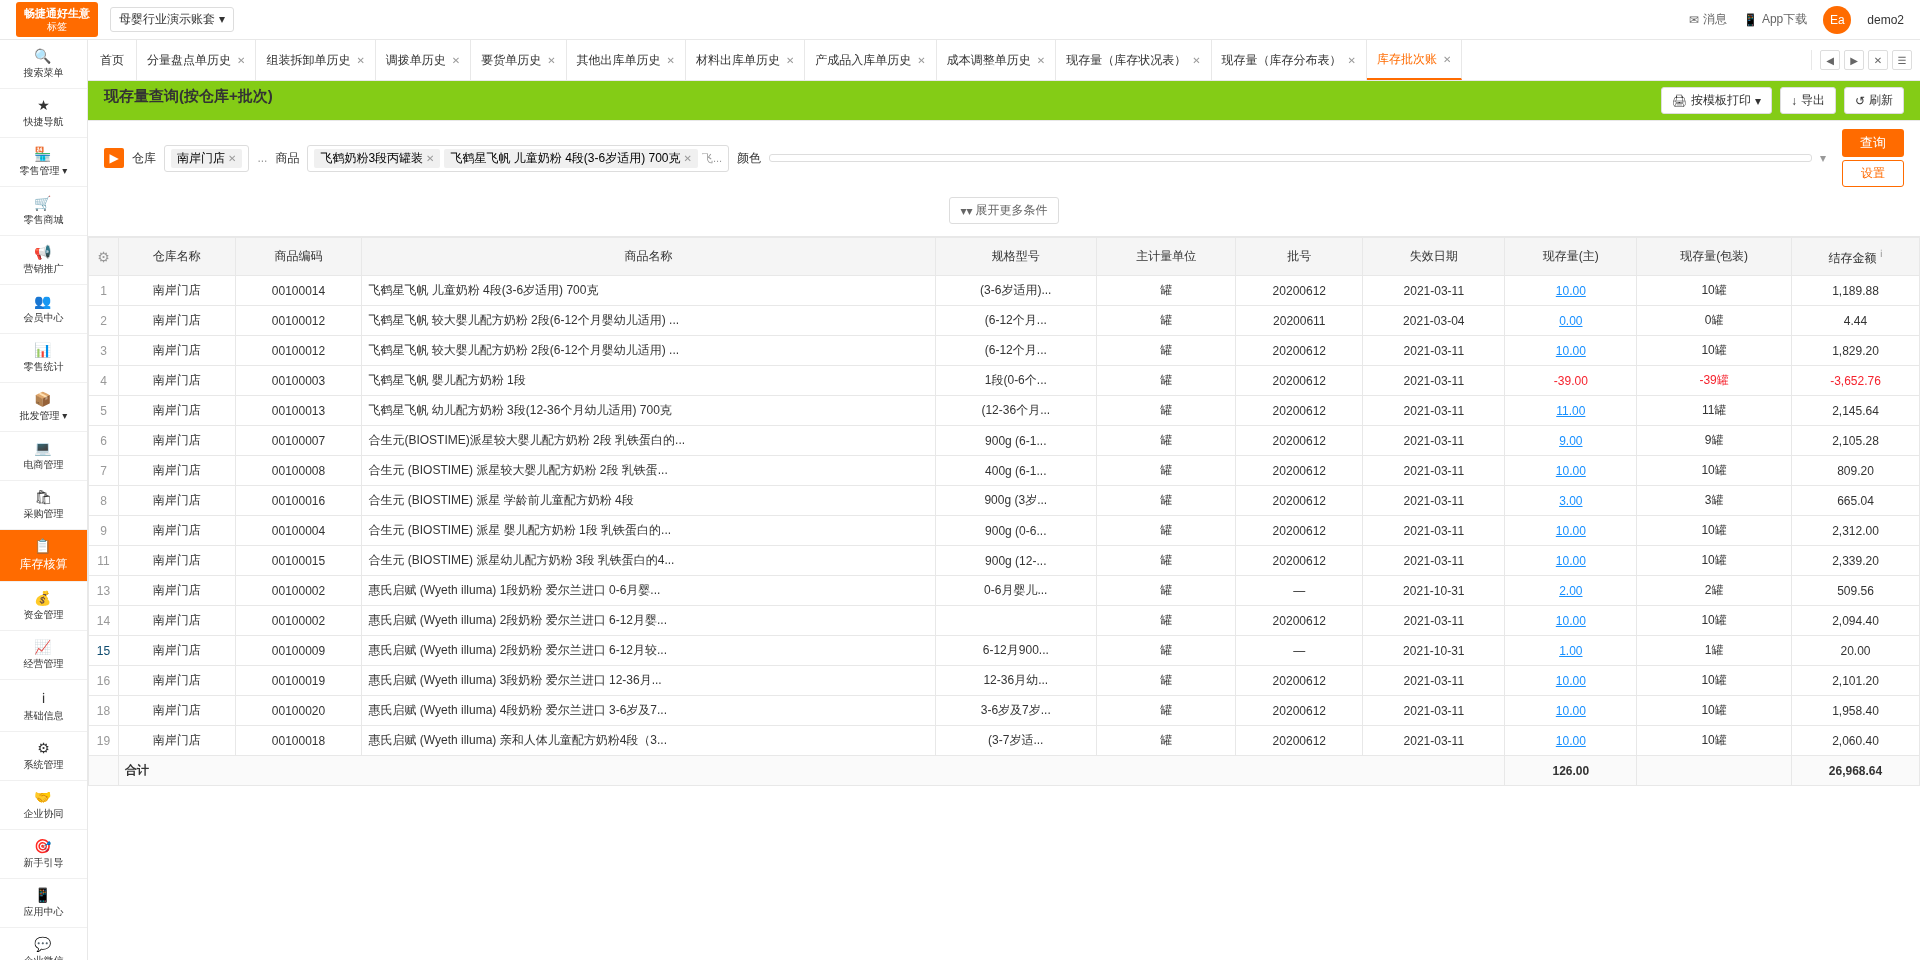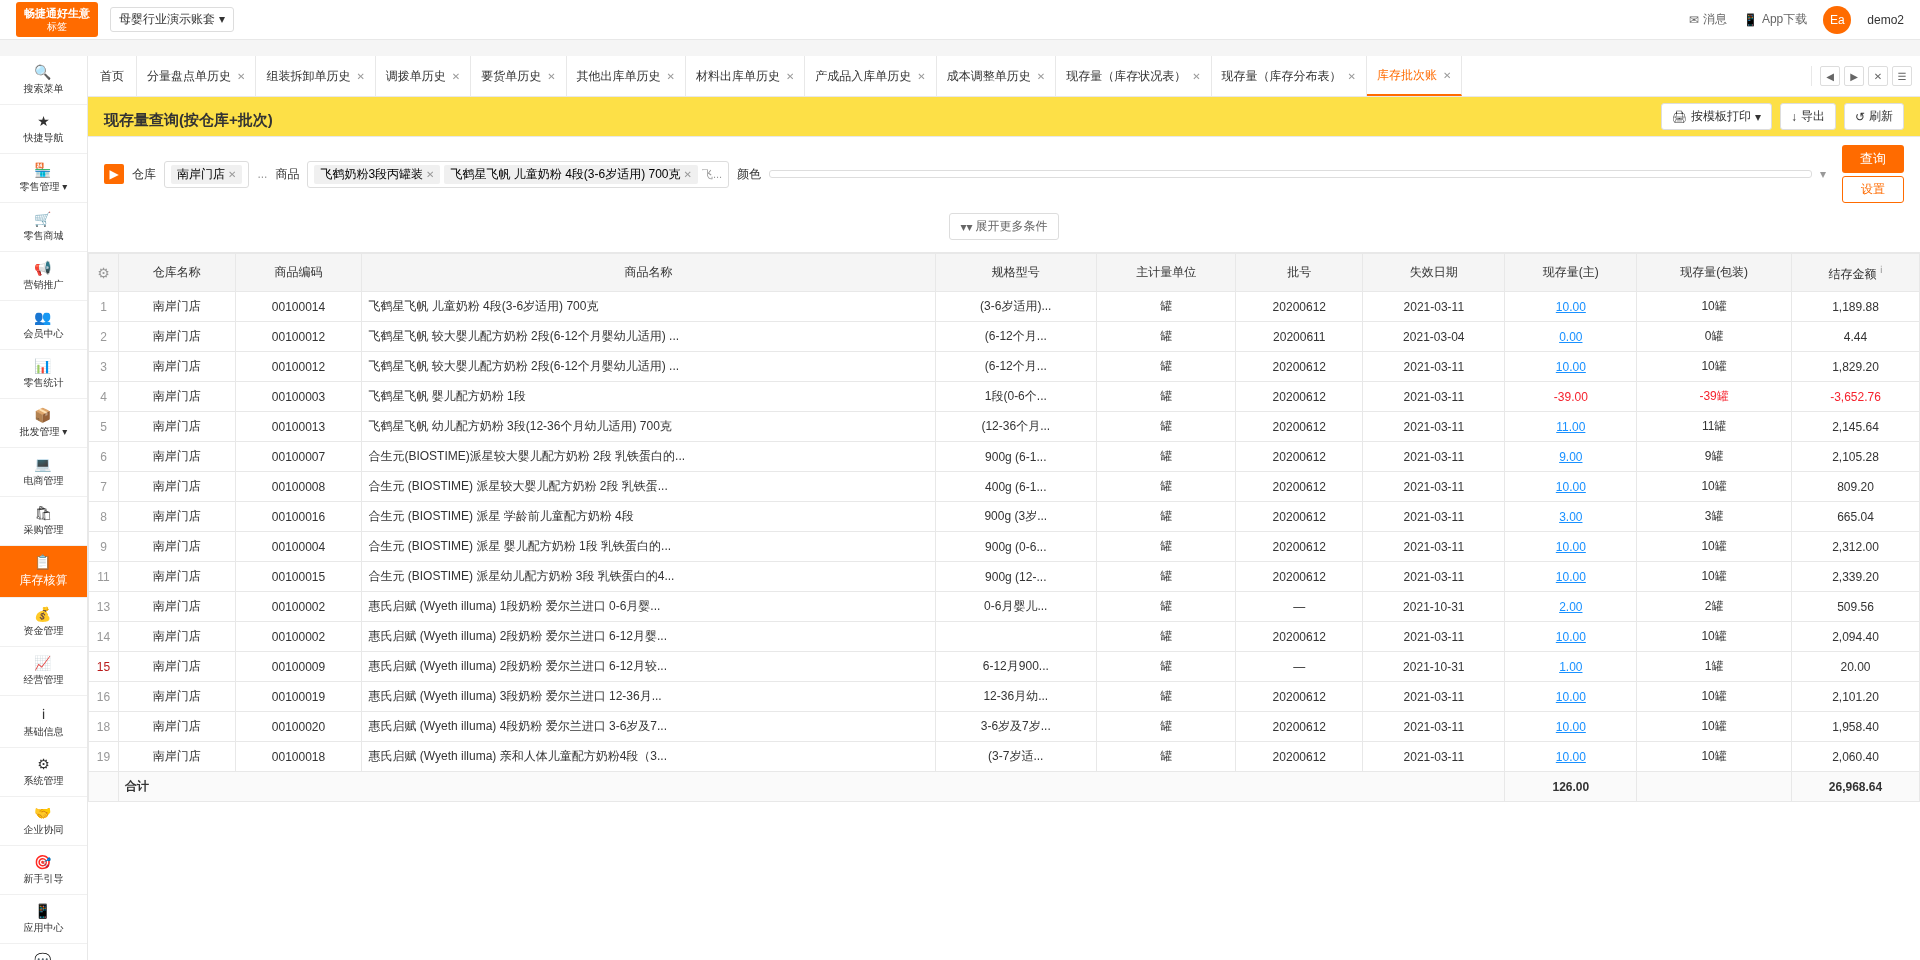--- a/index.html
+++ b/index.html
@@ -14,21 +14,21 @@
     .topnav { background: #fff; border-bottom: 1px solid #e8e8e8; display: flex; align-items: center; min-height: 40px; overflow: hidden; flex-shrink: 0; }
     .topnav-tabs { display: flex; flex: 1; overflow: hidden; align-items: stretch; }
     .topnav-tab { padding: 0 10px; white-space: nowrap; cursor: pointer; color: #333; display: flex; align-items: center; gap: 4px; border-right: 1px solid #e8e8e8; min-height: 40px; font-size: 12px; }
     .topnav-tab.active { color: #ff6b00; border-bottom: 2px solid #ff6b00; }
     .topnav-tab .close-btn { font-size: 10px; color: #999; margin-left: 2px; }
     .topnav-home { padding: 0 12px; color: #333; cursor: pointer; border-right: 1px solid #e8e8e8; display: flex; align-items: center; min-height: 40px; font-size: 12px; }
     .topnav-controls { display: flex; align-items: center; padding: 0 8px; gap: 4px; border-left: 1px solid #e8e8e8; }
     .topnav-btn { width: 20px; height: 20px; border: 1px solid #ddd; background: #fff; cursor: pointer; display: flex; align-items: center; justify-content: center; font-size: 10px; color: #666; border-radius: 2px; }
 
     
-    .header-bar { background: #fde047; padding: 6px 16px; border-bottom: 1px solid #e8e8e8; display: flex; align-items: flex-end; justify-content: space-between; flex-shrink: 0; }
+    .header-bar { background: #84cc16; padding: 6px 16px; border-bottom: 1px solid #e8e8e8; display: flex; align-items: flex-start; justify-content: space-between; flex-shrink: 0; }
     .header-title { font-size: 15px; font-weight: bold; color: #333; }
     .header-actions { display: flex; align-items: center; gap: 8px; }
     .btn-print { display: flex; align-items: center; gap: 4px; padding: 4px 10px; border: 1px solid #ddd; background: #fff; cursor: pointer; border-radius: 3px; color: #333; font-size: 12px; }
     .btn-export { display: flex; align-items: center; gap: 4px; padding: 4px 10px; border: 1px solid #ddd; background: #fff; cursor: pointer; border-radius: 3px; color: #333; font-size: 12px; }
     .btn-refresh { display: flex; align-items: center; gap: 4px; padding: 4px 10px; border: 1px solid #ddd; background: #fff; cursor: pointer; border-radius: 3px; color: #333; font-size: 12px; }
 
     
     .filter-area { background: #fff; padding: 8px 16px; border-bottom: 1px solid #e8e8e8; flex-shrink: 0; }
     .filter-row { display: flex; align-items: center; gap: 8px; flex-wrap: wrap; }
     .filter-label { color: #333; font-size: 12px; white-space: nowrap; }
@@ -56,21 +56,21 @@
     .app-header-right { display: flex; align-items: center; gap: 16px; }
     .app-header-icon { display: flex; align-items: center; gap: 4px; color: #666; cursor: pointer; font-size: 12px; }
     .avatar { width: 28px; height: 28px; border-radius: 50%; background: #ff6b00; color: #fff; display: flex; align-items: center; justify-content: center; font-size: 12px; cursor: pointer; }
     .username { color: #333; cursor: pointer; font-size: 12px; }
 
     .content-wrapper { flex: 1; display: flex; flex-direction: column; overflow: hidden; }
   </style>
 </head>
 <body>
 
-<div style="display:flex;flex-direction:column;width:100%;height:960px;overflow:hidden;gap:16px;">
+<div style="display:flex;flex-direction:column;width:100%;height:960px;overflow:hidden;">
 
   <div class="app-header">
     <div class="app-header-left">
       <div style="background:#ff6b00;color:#fff;padding:4px 8px;border-radius:3px;font-size:11px;line-height:1.3;text-align:center;">
         <div style="font-size:11px;font-weight:bold;">畅捷通好生意</div>
         <div style="font-size:10px;">标签</div>
       </div>
       <div class="app-header-select">
         <span>母婴行业演示账套</span>
         <span>▾</span>
@@ -465,21 +465,21 @@
                 <td style="text-align:left;max-width:300px;overflow:hidden;text-overflow:ellipsis;white-space:nowrap;">惠氏启赋 (Wyeth illuma) 2段奶粉 爱尔兰进口 6-12月婴...</td>
                 <td></td>
                 <td>罐</td>
                 <td>20200612</td>
                 <td>2021-03-11</td>
                 <td class="" style="text-decoration:underline;cursor:pointer;color:#1890ff;">10.00</td>
                 <td class="">10罐</td>
                 <td class="">2,094.40</td>
               </tr>
               <tr>
-                <td style="color:#b91c1c;">15</td>
+                <td style="color:#0c4a6e;">15</td>
                 <td>南岸门店</td>
                 <td>00100009</td>
                 <td style="text-align:left;max-width:300px;overflow:hidden;text-overflow:ellipsis;white-space:nowrap;">惠氏启赋 (Wyeth illuma) 2段奶粉 爱尔兰进口 6-12月较...</td>
                 <td>6-12月900...</td>
                 <td>罐</td>
                 <td>—</td>
                 <td>2021-10-31</td>
                 <td class="" style="text-decoration:underline;cursor:pointer;color:#1890ff;">1.00</td>
                 <td class="">1罐</td>
                 <td class="">20.00</td>

